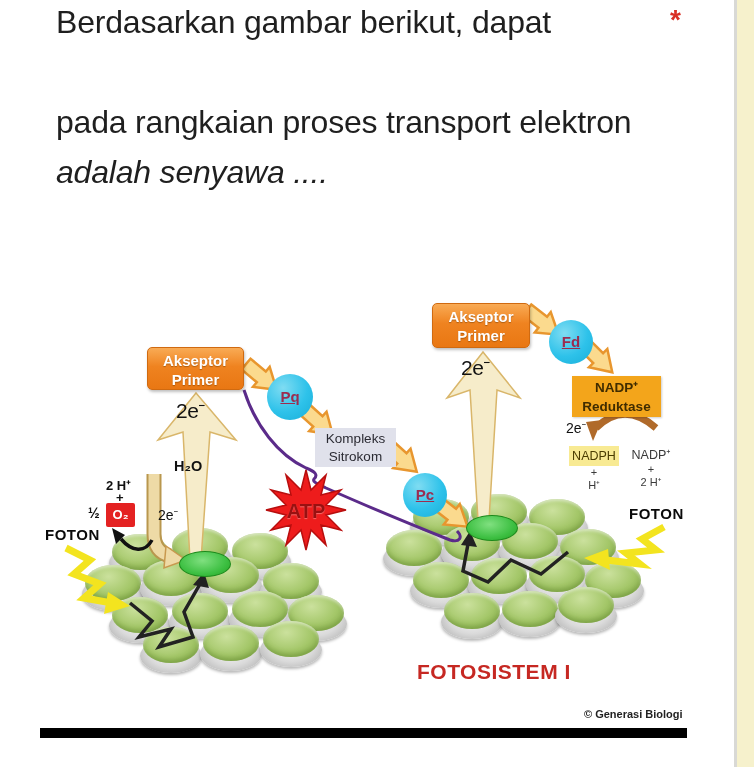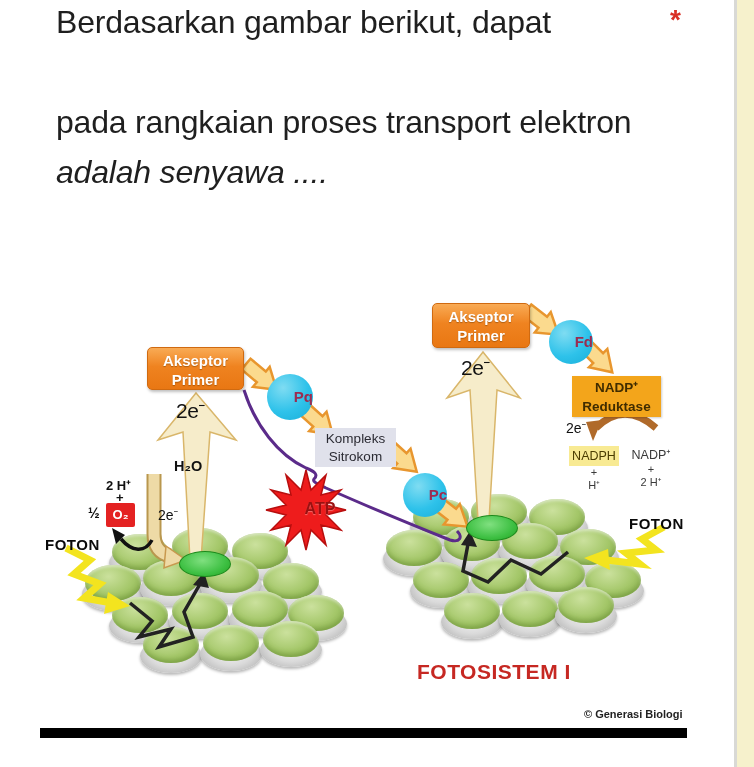--- a/index.html
+++ b/index.html
@@ -43,23 +43,23 @@
   
   .obox{position:absolute;border-radius:5px;text-align:center;color:#fff;font-weight:bold;
       font-size:15px;line-height:19px;padding-top:3px;box-sizing:border-box;
       background:linear-gradient(#f9ab55, #ef8320 45%, #e97713);
       border:1px solid #d06a10;box-shadow:1px 2px 3px rgba(0,0,0,.25);
       text-shadow:0 1px 1px rgba(120,60,0,.55);}
   .obox.ps2{left:147px;top:347px;width:97px;height:43px;}
   .obox.ps1{left:432px;top:303px;width:98px;height:45px;}
 
   
-  .carrier{position:absolute;border-radius:50%;text-align:right;font-weight:bold;
+  .carrier{position:absolute;border-radius:50%;text-align:center;font-weight:bold;
       font-size:15px;color:#9b2c50;
-      background:radial-gradient(circle at 35% 30%, #7fdcf2, #2ec2ea 55%, #18aed8);}
+      background:radial-gradient(circle at 35% 30%, #7fdcf2, #2ec2ea 55%, #18aed8);text-decoration:underline;}
   .cPq{left:267px;top:374px;width:46px;height:46px;line-height:46px;}
   .cFd{left:549px;top:320px;width:44px;height:44px;line-height:44px;}
   .cPc{left:403px;top:473px;width:44px;height:44px;line-height:44px;}
 
   
   .kompleks{position:absolute;left:315px;top:428px;width:81px;height:39px;background:#e0e1eb;
       text-align:center;font-size:13.5px;color:#2b2b33;line-height:18px;padding-top:2px;box-sizing:border-box;}
   .nadpbox{position:absolute;left:572px;top:376px;width:89px;height:41px;background:#f3a51b;
       text-align:center;font-size:13.5px;font-weight:bold;color:#402c00;line-height:19px;
       padding-top:2px;box-sizing:border-box;box-shadow:1px 1px 2px rgba(0,0,0,.2);}
@@ -74,24 +74,24 @@
   .e2big{font-size:21px;letter-spacing:-0.5px;}
   .e2a{left:176px;top:396px;} .e2b{left:461px;top:353px;}
   .e2sm{font-size:14px;}
   .e2tube{left:158px;top:505px;} .e2nadp{left:566px;top:418px;}
   .h2o{left:138px;top:458px;font-weight:bold;font-size:14.5px;margin-left:36px;}
   .h2p{left:106px;top:476px;font-weight:bold;font-size:13px;}
   .h2p2{left:116px;top:490px;font-weight:bold;font-size:13px;}
   .half{left:88px;top:505px;font-weight:bold;font-size:14px;}
   .o2box{position:absolute;left:106px;top:503px;width:29px;height:24px;background:#e42222;
       border-radius:2px;color:#fff;font-weight:bold;font-size:13px;text-align:center;line-height:24px;}
-  .foton{font-weight:bold;font-size:15px;letter-spacing:0.5px;color:#0a0a0a;margin-top:10px;}
+  .foton{font-weight:bold;font-size:15px;letter-spacing:0.5px;color:#0a0a0a;}
   .fotonL{left:45px;top:526px;} .fotonR{left:629px;top:505px;}
-  .atp{left:283px;top:500px;width:46px;text-align:center;font-weight:bold;font-size:16px;
-      color:#991111;text-shadow:0 1px 1px rgba(255,160,160,.6);margin-left:14px;}
+  .atp{left:283px;top:500px;width:46px;text-align:center;font-weight:bold;font-size:20px;
+      color:#991111;text-shadow:0 1px 1px rgba(255,160,160,.6);}
   .fstitle{position:absolute;font-weight:bold;font-size:21px;color:#c62822;letter-spacing:0.5px;}
   .fs2{left:130px;top:685px;} .fs1{left:417px;top:660px;}
   .credit{position:absolute;left:584px;top:708px;font-size:11px;font-weight:bold;color:#222;}
   .blackbar{position:absolute;left:40px;top:728px;width:647px;height:10px;background:#000;}
 </style>
 </head>
 <body>
 
 <div class="page">
 

